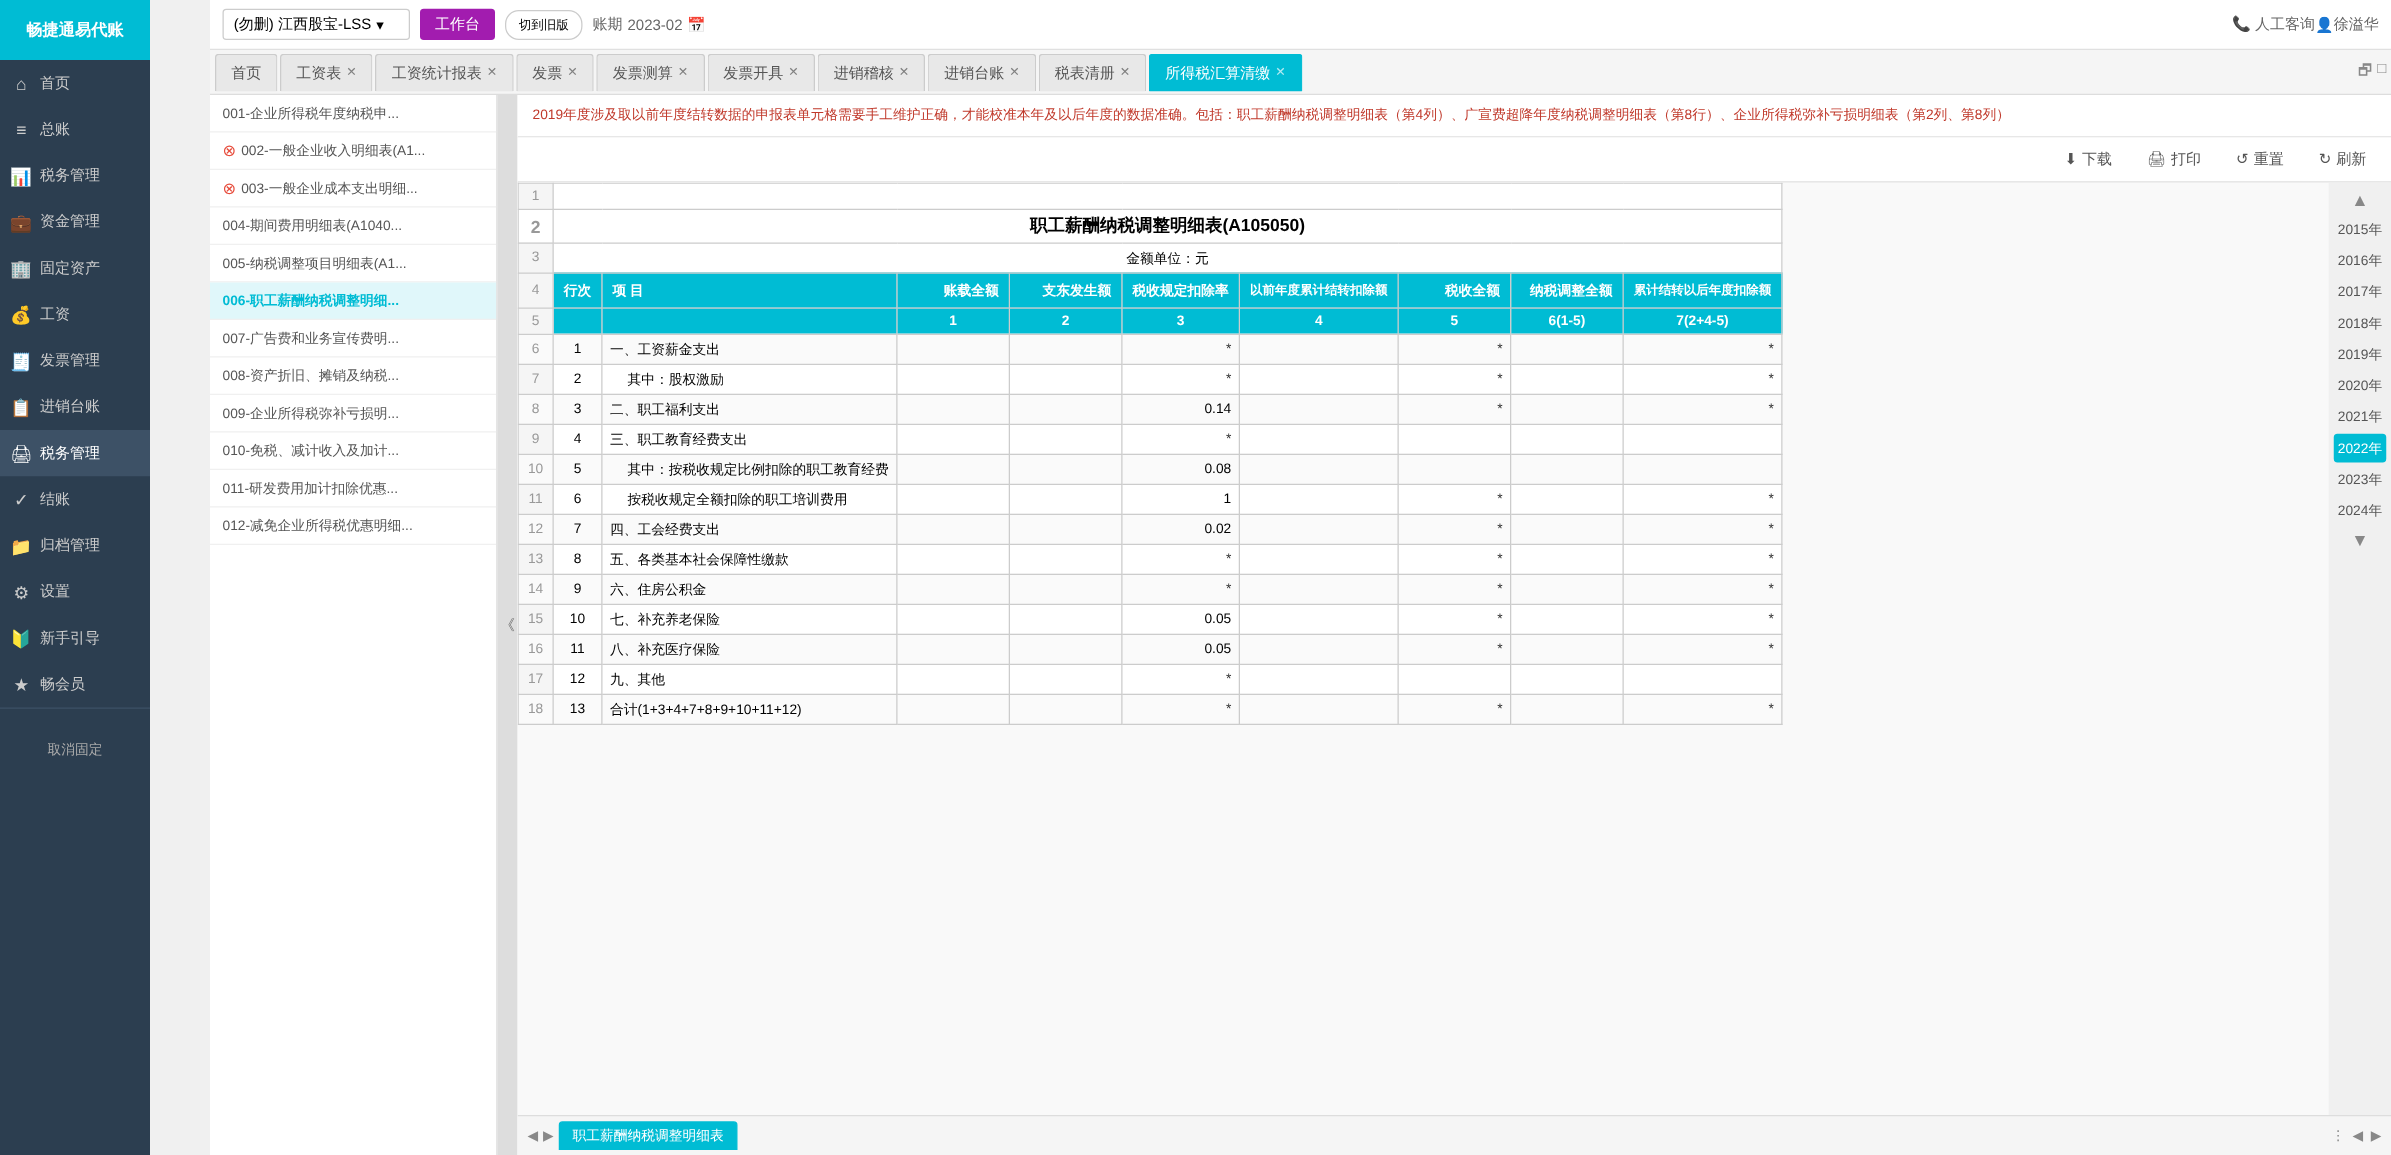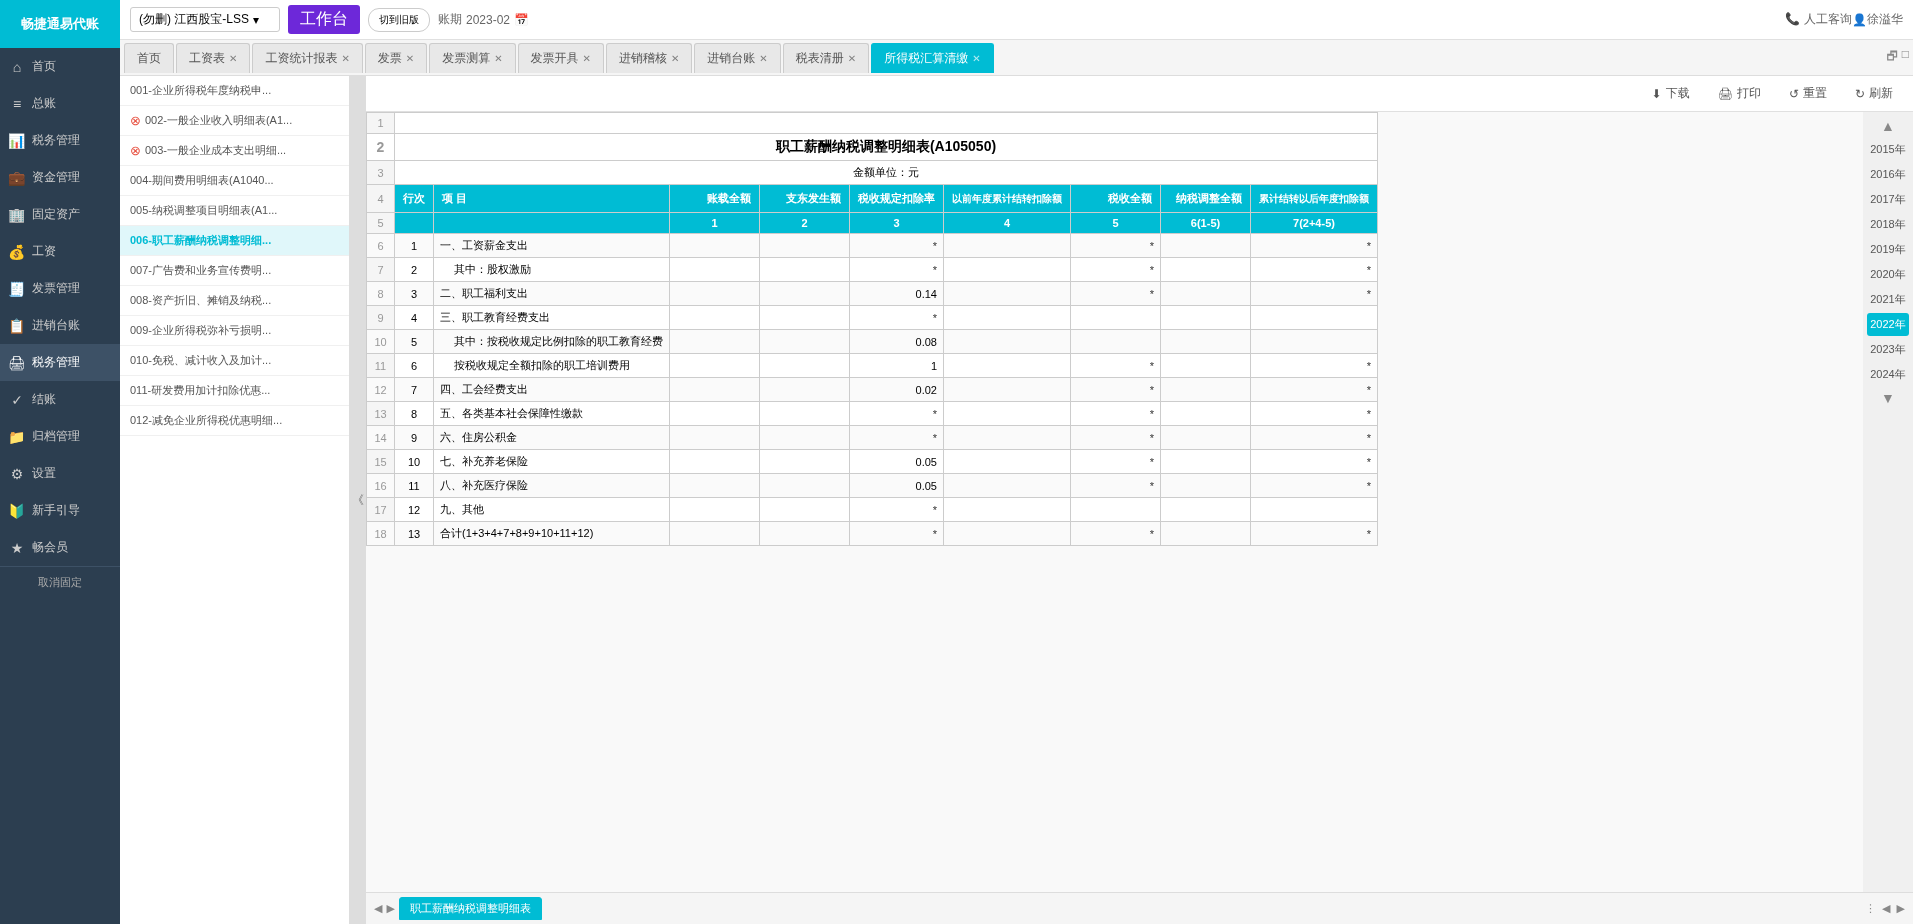--- a/index.html
+++ b/index.html
@@ -31,24 +31,24 @@
       padding: 10px 8px;
       display: flex;
       align-items: center;
       gap: 6px;
       cursor: pointer;
       color: #ccc;
       font-size: 12px;
     }
     .sidebar-item.active { background: #3d5166; color: #fff; }
     .sidebar-item .icon { font-size: 14px; width: 18px; text-align: center; }
-    .sidebar-cancel { padding: 8px; font-size: 11px; color: #aaa; text-align: center; cursor: pointer; border-top: 1px solid #3d5166; }
-
-    
-    .main { flex: 1; display: flex; flex-direction: column; overflow: hidden; }
+    .sidebar-cancel { padding: 25px; font-size: 11px; color: #aaa; text-align: center; cursor: pointer; border-top: 1px solid #3d5166; }
+
+    
+    .main { flex: 1; display: flex; flex-direction: column; overflow: hidden; padding-left: 48px; }
 
     
     .topbar {
       background: white;
       height: 40px;
       display: flex;
       align-items: center;
       padding: 0 10px;
       border-bottom: 1px solid #e0e0e0;
       gap: 8px;
@@ -58,27 +58,27 @@
       border-radius: 3px;
       padding: 3px 8px;
       font-size: 12px;
       display: flex;
       align-items: center;
       gap: 4px;
       cursor: pointer;
       min-width: 150px;
     }
     .workbench-btn {
-      background: #6d28d9;
+      background: #a21caf;
       color: white;
       border: none;
       padding: 4px 12px;
       border-radius: 3px;
       cursor: pointer;
-      font-size: 16px;
+      font-size: 12px;
     }
     .switch-btn {
       border: 1px solid #ccc;
       background: white;
       padding: 4px 10px;
       border-radius: 11px;
       cursor: pointer;
       font-size: 10px;
       text-align: right;
     }
@@ -445,20 +445,23 @@
       </div>
       <div class="left-panel-item">
         <span>012-减免企业所得税优惠明细...</span>
       </div>
     </div>
 
     <div class="collapse-btn">《</div>
 
     <div class="spreadsheet-area">
 
+      <div class="notice-bar">
+        <span>2019年度涉及取以前年度结转数据的申报表单元格需要手工维护正确，才能校准本年及以后年度的数据准确。包括：职工薪酬纳税调整明细表（第4列）、广宣费超降年度纳税调整明细表（第8行）、企业所得税弥补亏损明细表（第2列、第8列）</span>
+      </div>
 
       <div class="toolbar">
         <div class="toolbar-btn">
           <span>⬇</span>
           <span>下载</span>
         </div>
         <div class="toolbar-btn">
           <span>🖨</span>
           <span>打印</span>
         </div>

